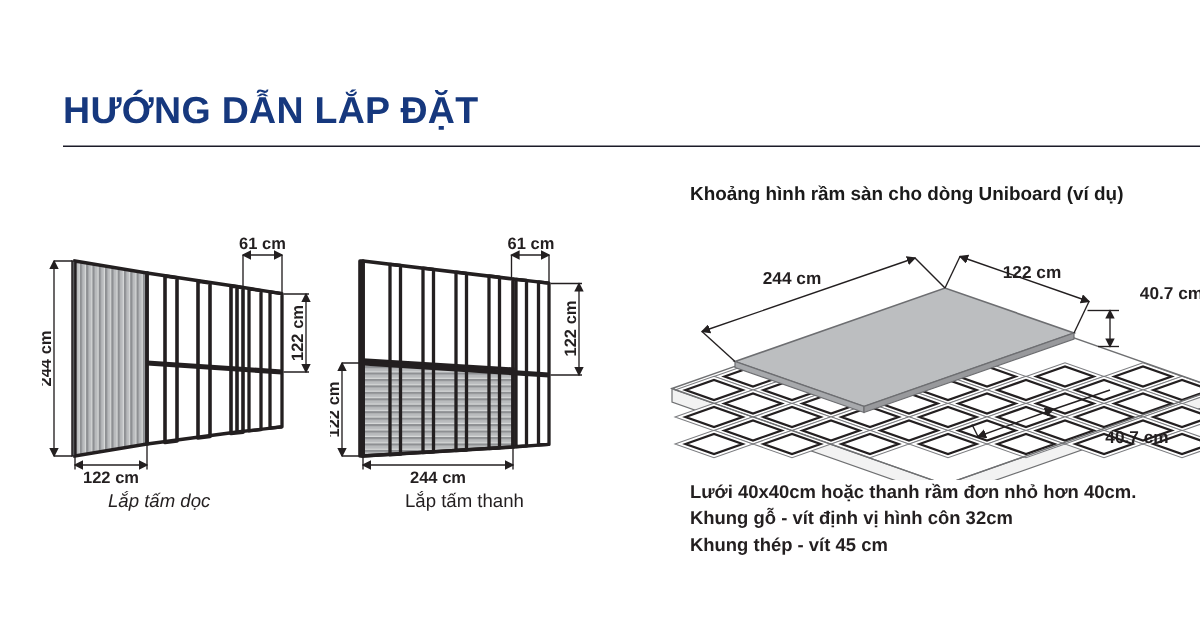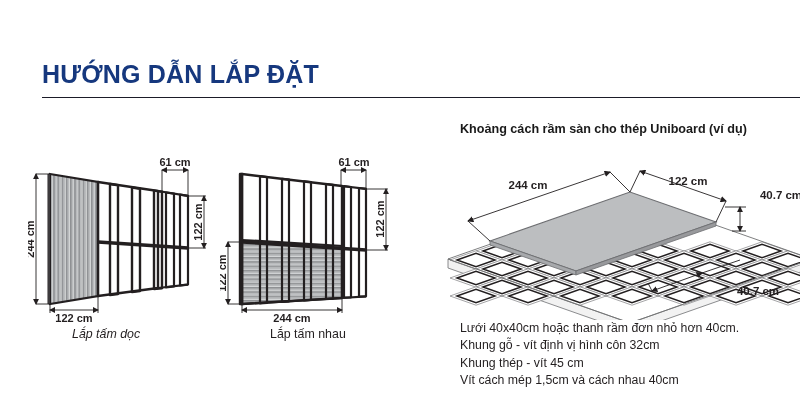--- a/index.html
+++ b/index.html
@@ -51,36 +51,37 @@
   .caption.one { left: 52px;  top: 327px; font-style: italic; }
   .caption.two { left: 250px; top: 327px; }
 
   .specs {
     position: absolute;
     left: 440px; top: 320px;
     font-size: 12.3px;
     line-height: 17.4px;
     color: #231f20;
     white-space: nowrap;
+    font-weight: bold;
   }
   svg { display: block; }
   .fig { position: absolute; }
   #fig-vertical   { left: 8px;   top: 158px; }
   #fig-horizontal { left: 200px; top: 158px; }
   #fig-iso        { left: 420px; top: 155px; }
 </style>
 </head>
 <body>
 
 <div id="page">
 
   <div class="title">HƯỚNG DẪN LẮP ĐẶT</div>
   <div class="title-rule"></div>
 
-  <div class="subhead right">Khoảng cách rầm sàn cho thép Uniboard (ví dụ)</div>
+  <div class="subhead right">Khoảng hình rầm sàn cho dòng Uniboard (ví dụ)</div>
 
   <div class="fig" id="fig-vertical">
     <svg width="195" height="165" viewBox="0 0 195 165">
       <defs>
         <pattern id="vribs" width="4.2" height="10" patternUnits="userSpaceOnUse">
           <rect width="4.2" height="10" fill="#b9bbbd"></rect>
           <rect x="0" y="0" width="1.5" height="10" fill="#8e9093"></rect>
           <rect x="3.4" y="0" width="0.8" height="10" fill="#d8dada"></rect>
         </pattern>
         <marker id="ar1" markerWidth="7" markerHeight="7" refX="6" refY="3.5" orient="auto">
@@ -322,22 +323,21 @@
       <g stroke="#231f20" stroke-width="0.9" fill="none">
         <line x1="212" y1="136" x2="262" y2="118" marker-start="url(#ar3s)" marker-end="url(#ar3)"></line>
         <line x1="212" y1="136" x2="208" y2="128"></line>
         <line x1="262" y1="118" x2="300" y2="105"></line>
       </g>
       <text x="318" y="140" text-anchor="middle" font-family="Liberation Sans, sans-serif" font-size="11.5" font-weight="bold" fill="#231f20">40.7 cm</text>
     </svg>
   </div>
 
   <div class="caption one">Lắp tấm dọc</div>
-  <div class="caption two">Lắp tấm nhau</div>
+  <div class="caption two">Lắp tấm thanh</div>
 
   <div class="specs">
     <div>Lưới 40x40cm hoặc thanh rầm đơn nhỏ hơn 40cm.</div>
     <div>Khung gỗ - vít định vị hình côn 32cm</div>
     <div>Khung thép - vít 45 cm</div>
-    <div>Vít cách mép 1,5cm và cách nhau 40cm</div>
   </div>
 
 </div>
 
 </body></html>

